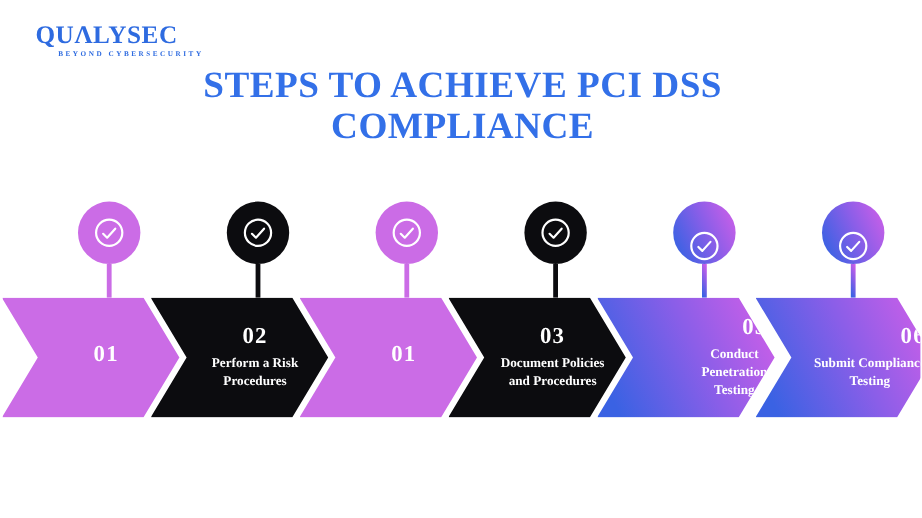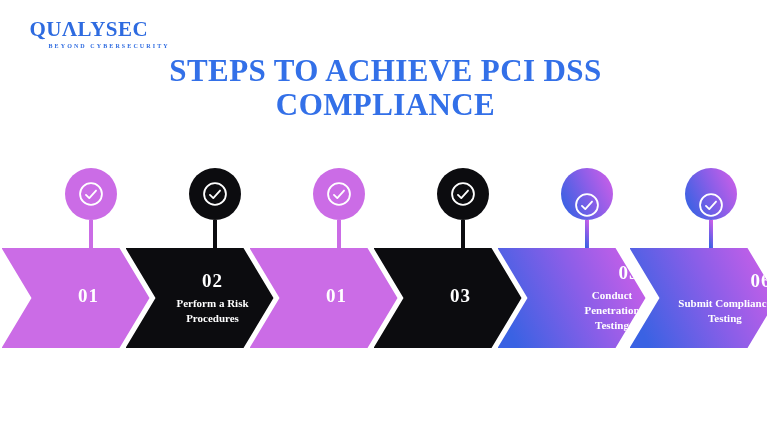--- a/index.html
+++ b/index.html
@@ -82,20 +82,22 @@
 
   <div class="circle bg-black" style="left:435px">
     <svg class="check-svg" width="30" height="30" viewBox="0 0 28 28">
       <circle cx="14" cy="14" r="10.2" fill="none" stroke="#fff" stroke-width="1.7"></circle>
       <path d="M9.3 14.8 l3.1 3 L18.7 10.8" fill="none" stroke="#fff" stroke-width="1.7" stroke-linecap="round" stroke-linejoin="round"></path>
     </svg>
   </div>
   <div class="stem bg-black" style="left:459px"></div>
   <div class="chevron bg-black" style="left:372px">
     <div class="step-number">03</div>
+    <div class="step-label">Document Policies
+and Procedures</div>
   </div>
 
   <div class="circle bg-grad" style="left:559px">
     <svg class="check-svg" width="30" height="30" viewBox="0 0 28 28">
       <circle cx="14" cy="14" r="10.2" fill="none" stroke="#fff" stroke-width="1.7"></circle>
       <path d="M9.3 14.8 l3.1 3 L18.7 10.8" fill="none" stroke="#fff" stroke-width="1.7" stroke-linecap="round" stroke-linejoin="round"></path>
     </svg>
   </div>
   <div class="stem bg-grad" style="left:583px"></div>
   <div class="chevron bg-grad" style="left:496px">

